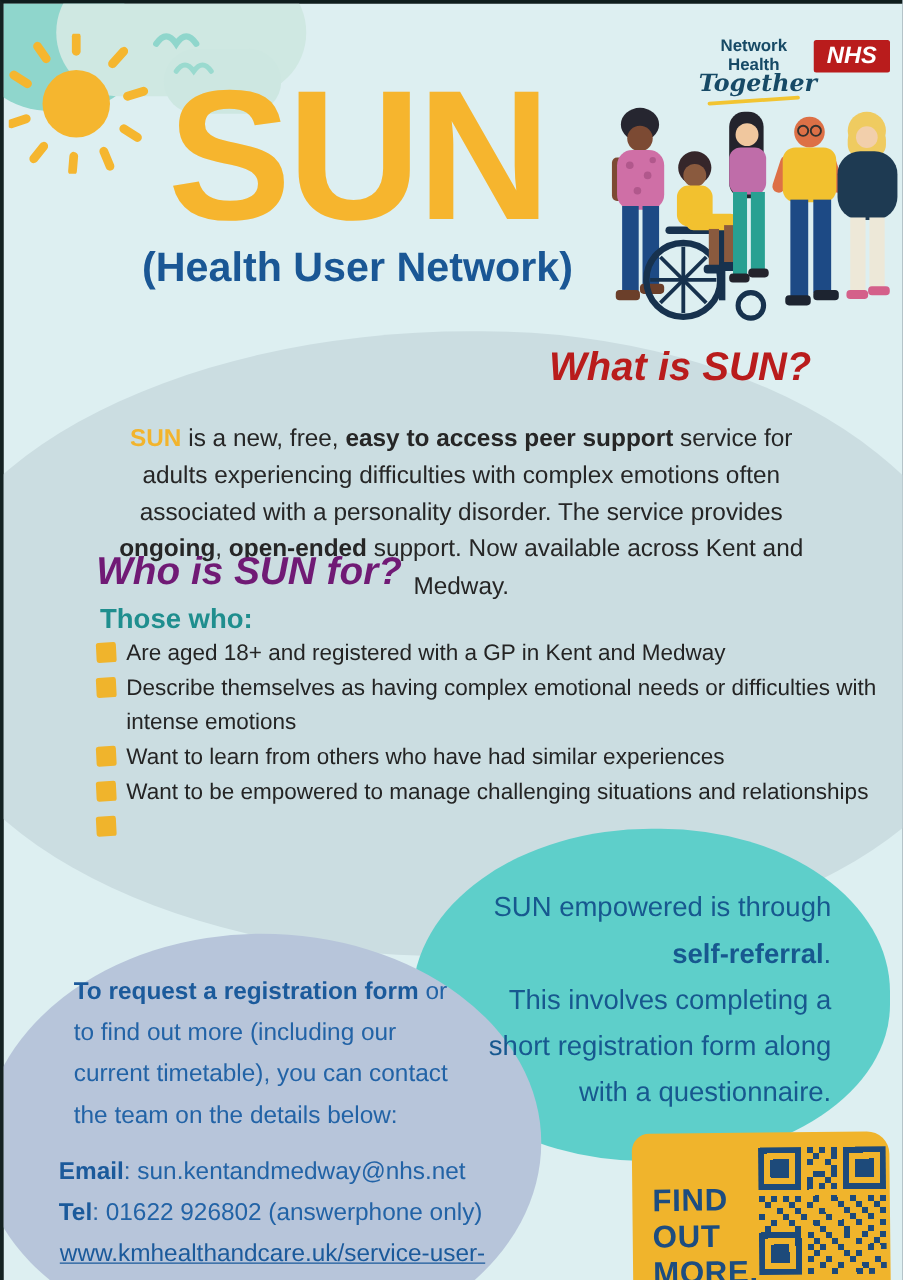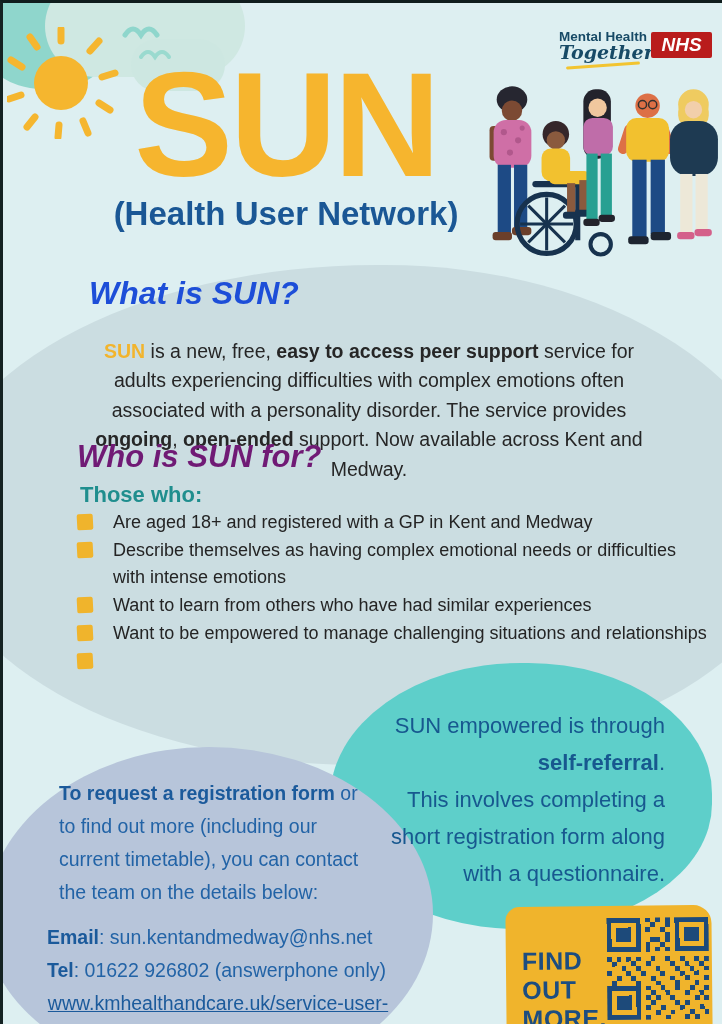--- a/index.html
+++ b/index.html
@@ -30,32 +30,32 @@
   .subtitle{font-size:33px; font-weight:bold; color:#1a5795; margin-top:-6px;}
   .people-svg{left:458px; top:80px; width:260px; height:184px; z-index:3;}
   
   .blob-main{left:-70px; top:262px; width:862px; height:500px; background:#cbdde1;
     border-radius:52% 48% 50% 50% / 50% 54% 47% 49%; z-index:1;}
   .bubble-teal{left:327px; top:660px; width:382px; height:266px; background:#5ecfca;
     border-radius:51% 49% 50% 50% / 52% 50% 48% 50%; z-index:2;}
   .bubble-peri{left:-18px; top:744px; width:448px; height:334px; background:#b7c5da;
     border-radius:50% 50% 48% 52% / 52% 50% 50% 48%; z-index:2;}
   
-  .what-heading{left:86px; top:272px; width:560px; text-align:left; z-index:4;
-    font-size:32px; font-weight:bold; font-style:italic; color:#1d4ed8;}
+  .what-heading{left:86px; top:272px; width:560px; text-align:right; z-index:4;
+    font-size:32px; font-weight:bold; font-style:italic; color:#b91c1c;}
   .about{left:86px; top:314px; width:560px; text-align:center; z-index:4;
     font-size:19.5px; line-height:29.5px; color:#262626;}
   .about .sun-word{color:#f2b42d; font-weight:bold;}
   .b{font-weight:bold;}
   
   .who-heading{left:74px; top:436px; z-index:4; font-size:31px; font-weight:bold; font-style:italic; color:#701a75;}
   .those-who{left:77px; top:479px; z-index:4; font-size:22px; font-weight:bold; color:#1f8e8e;}
   .who-list{left:74px; top:506px; width:632px; z-index:4; list-style:none; margin:0; padding:0;
     font-size:18px; line-height:27px; color:#242424;}
-  .who-list li{display:flex; gap:20px; margin-bottom:1px;}
+  .who-list li{display:flex; gap:8px; margin-bottom:1px;}
   .bullet-sq{flex:0 0 16px; width:16px; height:16px; background:#f0b42c; border-radius:2px;
     margin-top:5px; transform:rotate(-3deg);}
   
   .membership-text{left:350px; top:704px; width:312px; text-align:right; z-index:4;
     font-size:22px; line-height:37px; color:#17588f;}
   .membership-text p{margin:0;}
   
   .contact-text{left:44px; top:762px; width:342px; z-index:4; font-size:19.5px; line-height:33px; color:#2263a6;}
   .contact-text p{margin:12px;}
   .contact-text .lead{color:#1b5a9b;}
@@ -92,21 +92,21 @@
       <line x1="52" y1="98" x2="51" y2="110"></line>
       <line x1="28" y1="90" x2="20" y2="100"></line>
       <line x1="14" y1="68" x2="2" y2="72"></line>
       <line x1="15" y1="40" x2="4" y2="33"></line>
       <line x1="30" y1="20" x2="23" y2="10"></line>
     </g>
     <circle cx="54" cy="56" r="27" fill="#f5b62f"></circle>
   </svg>
 
   <div class="abs mht-logo">
-    <div class="mht-line1">Mental Health</div>
+    <div class="mht-line1">Network Health</div>
     <div class="mht-line2">Together</div>
     <div class="mht-underline"></div>
   </div>
   <div class="abs nhs-logo">NHS</div>
 
   <div class="abs title-wrap">
     <div class="title">SUN</div>
     <div class="subtitle">(Health User Network)</div>
   </div>
 

